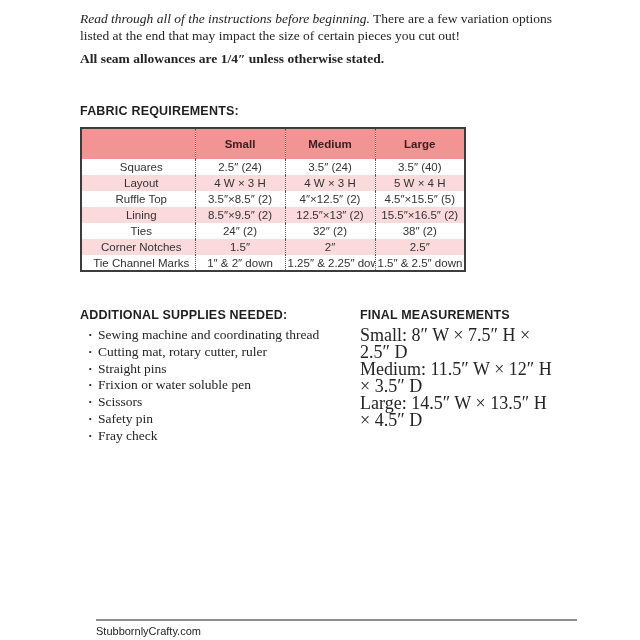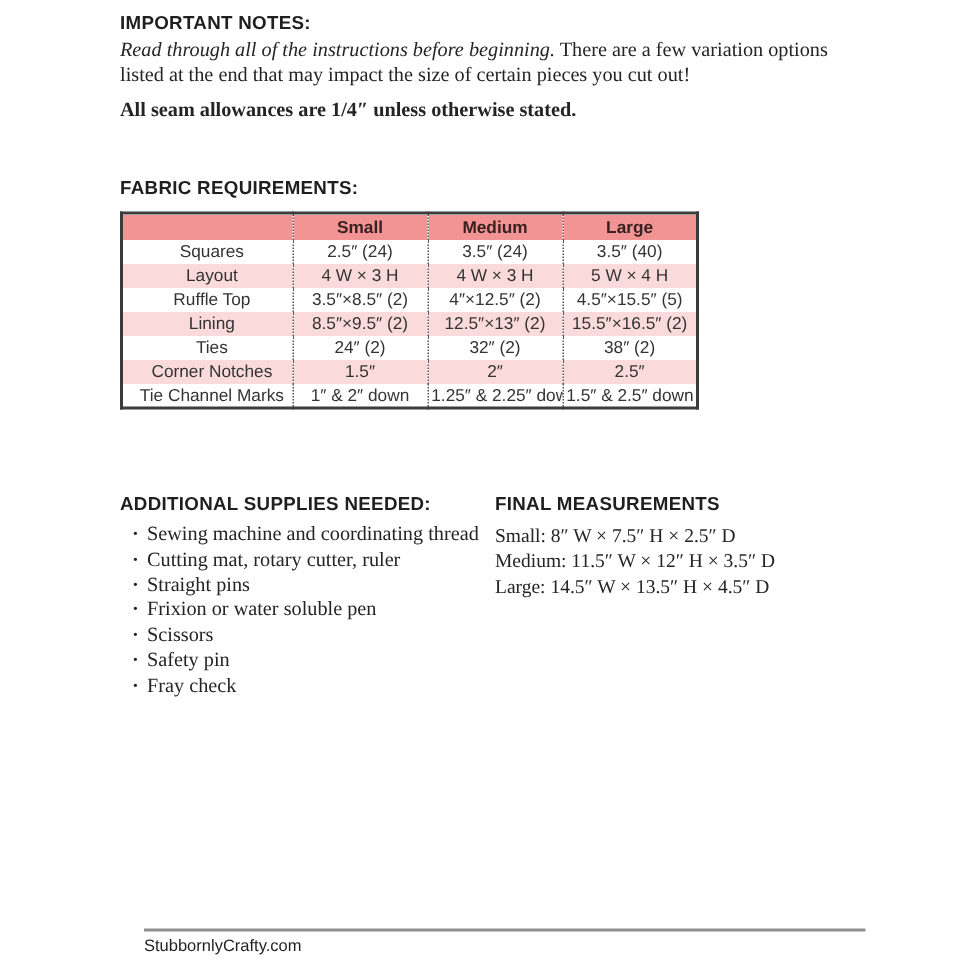--- a/index.html
+++ b/index.html
@@ -54,58 +54,58 @@
     table-layout: fixed;
   }
   .fabric-table th, .fabric-table td {
     padding: 0 2px;
     height: 16px;
     text-align: center;
     overflow: hidden;
     white-space: nowrap;
   }
   .fabric-table thead th {
-    height: 18px;
+    height: 31px;
     background: var(--header-pink, #f29494);
     font-weight: bold;
     color: #3a2020;
   }
   .fabric-table .label-col {
     width: 114px;
     text-align: center;
     padding-left: 8px;
   }
   .fabric-table th:nth-child(n+2),
   .fabric-table td:nth-child(n+2) {
     border-left: 1px dotted #555;
     width: 90px;
   }
   .fabric-table tbody tr:nth-child(even) { background: var(--row-pink, #fadada); }
 
-  .columns { display: flex; margin-top: 56px; }
+  .columns { display: flex; margin-top: 36px; gap: 30px; }
   .col-left { width: 250px; }
   .col-right { flex: 1; }
 
   ul.supplies {
     list-style: none;
     margin: 5px 0 0 0;
     padding: 0;
     font-size: 13.5px;
     line-height: 16.8px;
   }
   ul.supplies li { position: relative; padding-left: 18px; }
   ul.supplies li::before {
     content: "\00B7";
     position: absolute;
     left: 8px;
     font-weight: bold;
   }
 
   .measurements { margin-top: 5px; }
-  .measurements p { margin: 0; font-size: 13px; line-height: 17px; }
+  .measurements p { margin: 0; font-size: 18px; line-height: 17px; }
 
   .footer {
     position: absolute;
     left: 96px;
     width: 481px;
     bottom: 0;
     padding-bottom: 3px;
   }
   .footer-rule {
     border: none;
@@ -118,21 +118,20 @@
     color: #1f1f1f;
     margin: 0;
   }
 </style>
 </head>
 <body>
 
 <div class="page">
   <div class="content">
 
-    <h2 class="sans-heading">IMPORTANT NOTES:</h2>
     <p class="notes-para"><span class="italic">Read through all of the instructions before beginning.</span><span> There are a few variation options listed at the end that may impact the size of certain pieces you cut out!</span></p>
     <p class="seam-note">All seam allowances are 1/4″ unless otherwise stated.</p>
 
     <h2 class="sans-heading fabric-heading">FABRIC REQUIREMENTS:</h2>
 
     <table class="fabric-table">
       <thead>
         <tr>
           <th class="label-col"></th>
           <th>Small</th>

